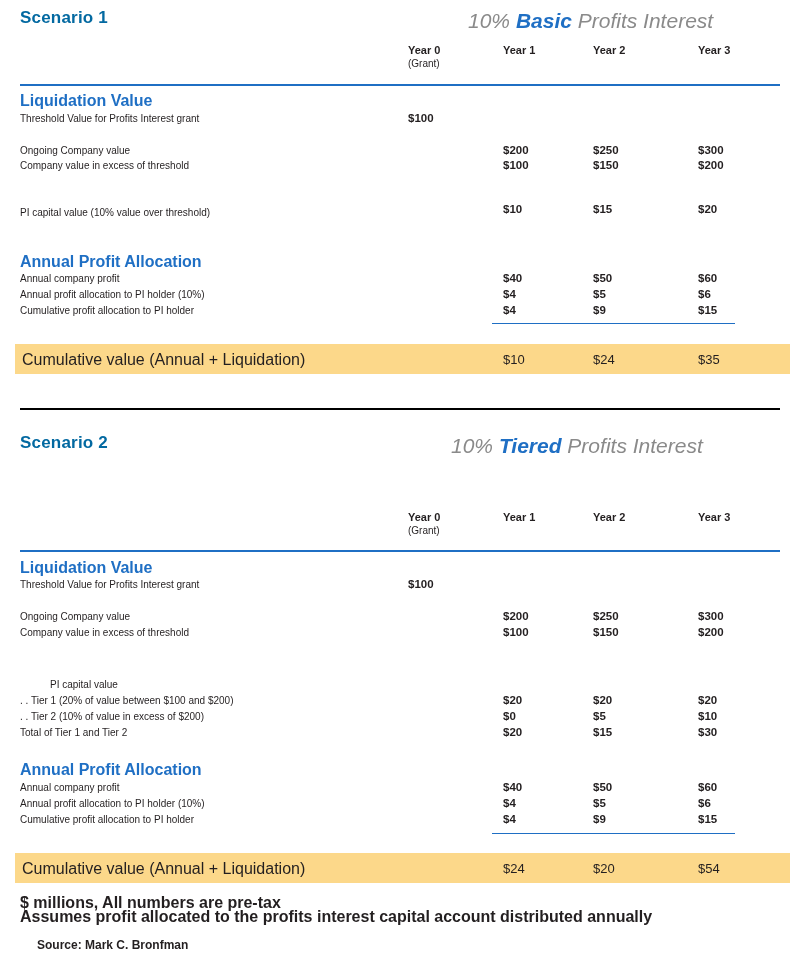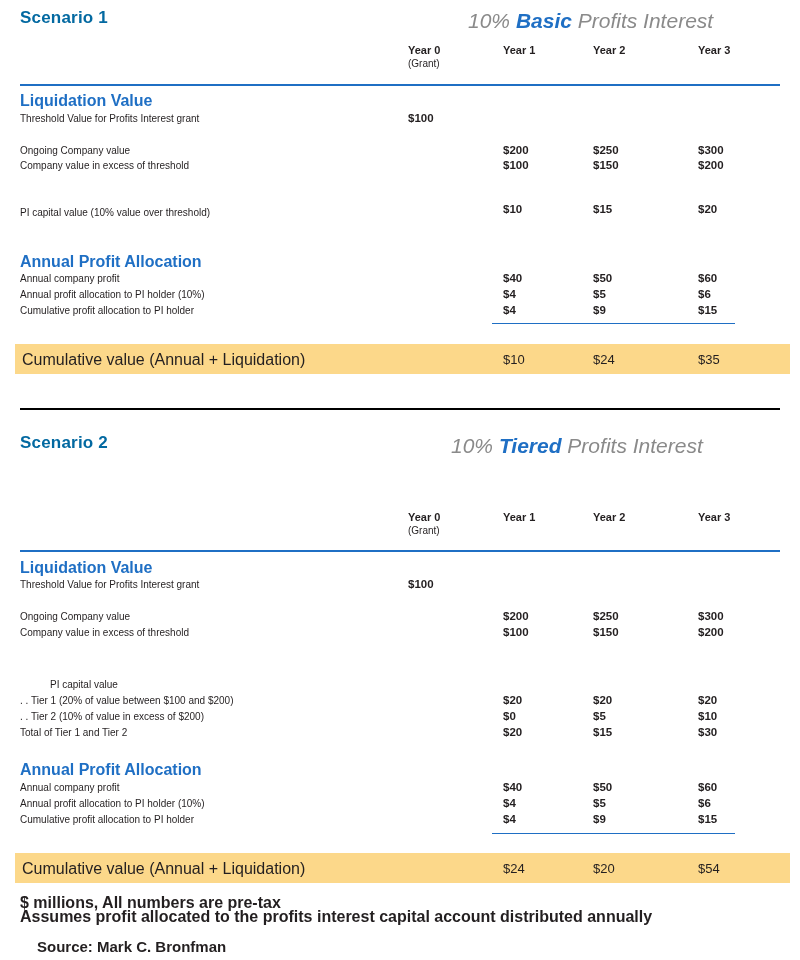--- a/index.html
+++ b/index.html
@@ -111,21 +111,21 @@
 
   .footnote {
     position: absolute;
     font-size: 16px;
     color: #231f20;
     font-weight: bold;
     line-height: 14px;
   }
   .source {
     position: absolute;
-    font-size: 15px;
+    font-size: 12px;
     color: #231f20;
     font-weight: bold;
     padding-left: 17px;
   }
 </style>
 </head>
 <body>
 
 <div class="page">
 

